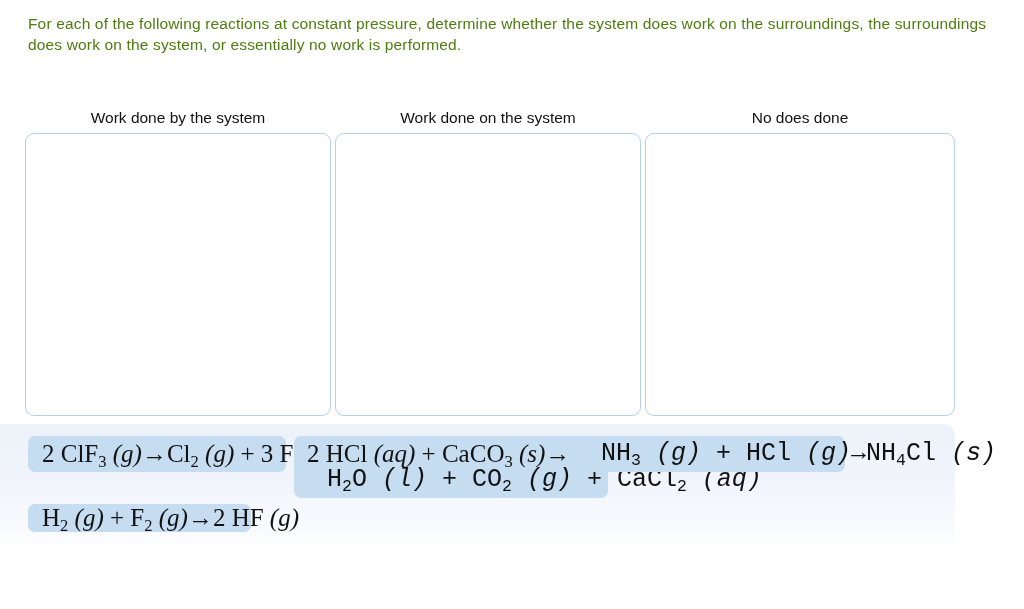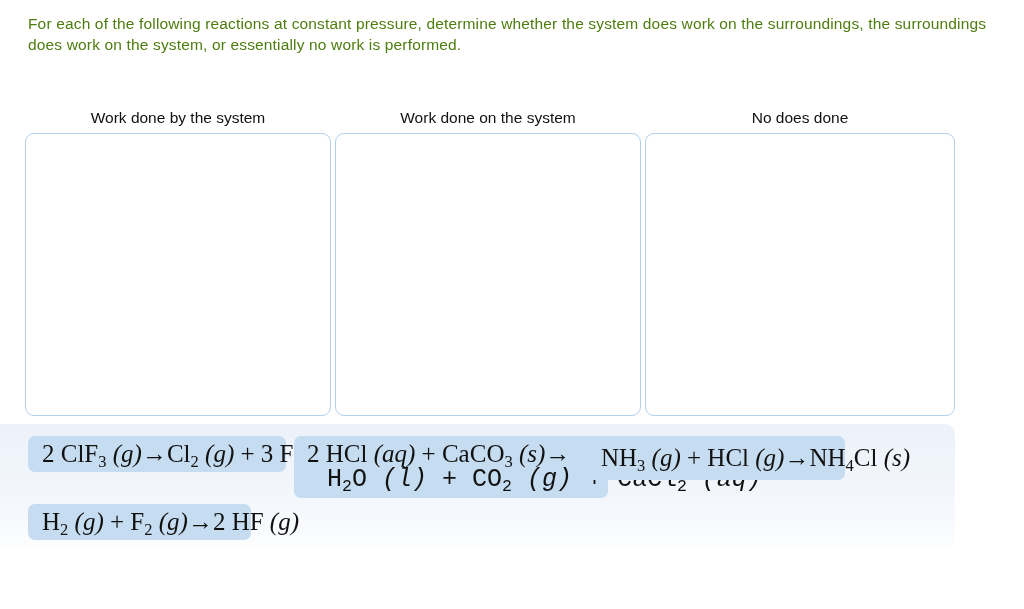--- a/index.html
+++ b/index.html
@@ -100,22 +100,22 @@
     justify-content: center;
   }
   .tile .ln {
     line-height: 26px;
     padding: 0 2px;
   }
   .tile .ln.indent { padding-left: 22px; font-family: Liberation Mono, monospace; }
 
   .tile.t1 { left: 28px; top: 12px;  width: 258px; height: 36px; padding: 0 12px; }
   .tile.t2 { left: 294px; top: 12px; width: 314px; height: 62px; padding: 8px 11px; }
-  .tile.t3 { left: 583px; top: 12px; width: 262px; height: 44px; padding: 0 16px; }
-  .tile.t4 { left: 28px; top: 80px;  width: 223px; height: 36px; padding: 0 12px; }
+  .tile.t3 { left: 583px; top: 12px; width: 262px; height: 36px; padding: 0 16px; font-family: Liberation Mono, monospace; }
+  .tile.t4 { left: 28px; top: 80px;  width: 223px; height: 28px; padding: 0 12px; }
 
   sub { font-size: 0.66em; vertical-align: -0.28em; line-height: 0; }
   .it { font-style: italic; }
 </style>
 </head>
 <body>
 
 <div id="prompt">For each of the following reactions at constant pressure, determine whether the system does work on the surroundings, the surroundings does work on the system, or essentially no work is performed.</div>
 
 <div id="headers">

